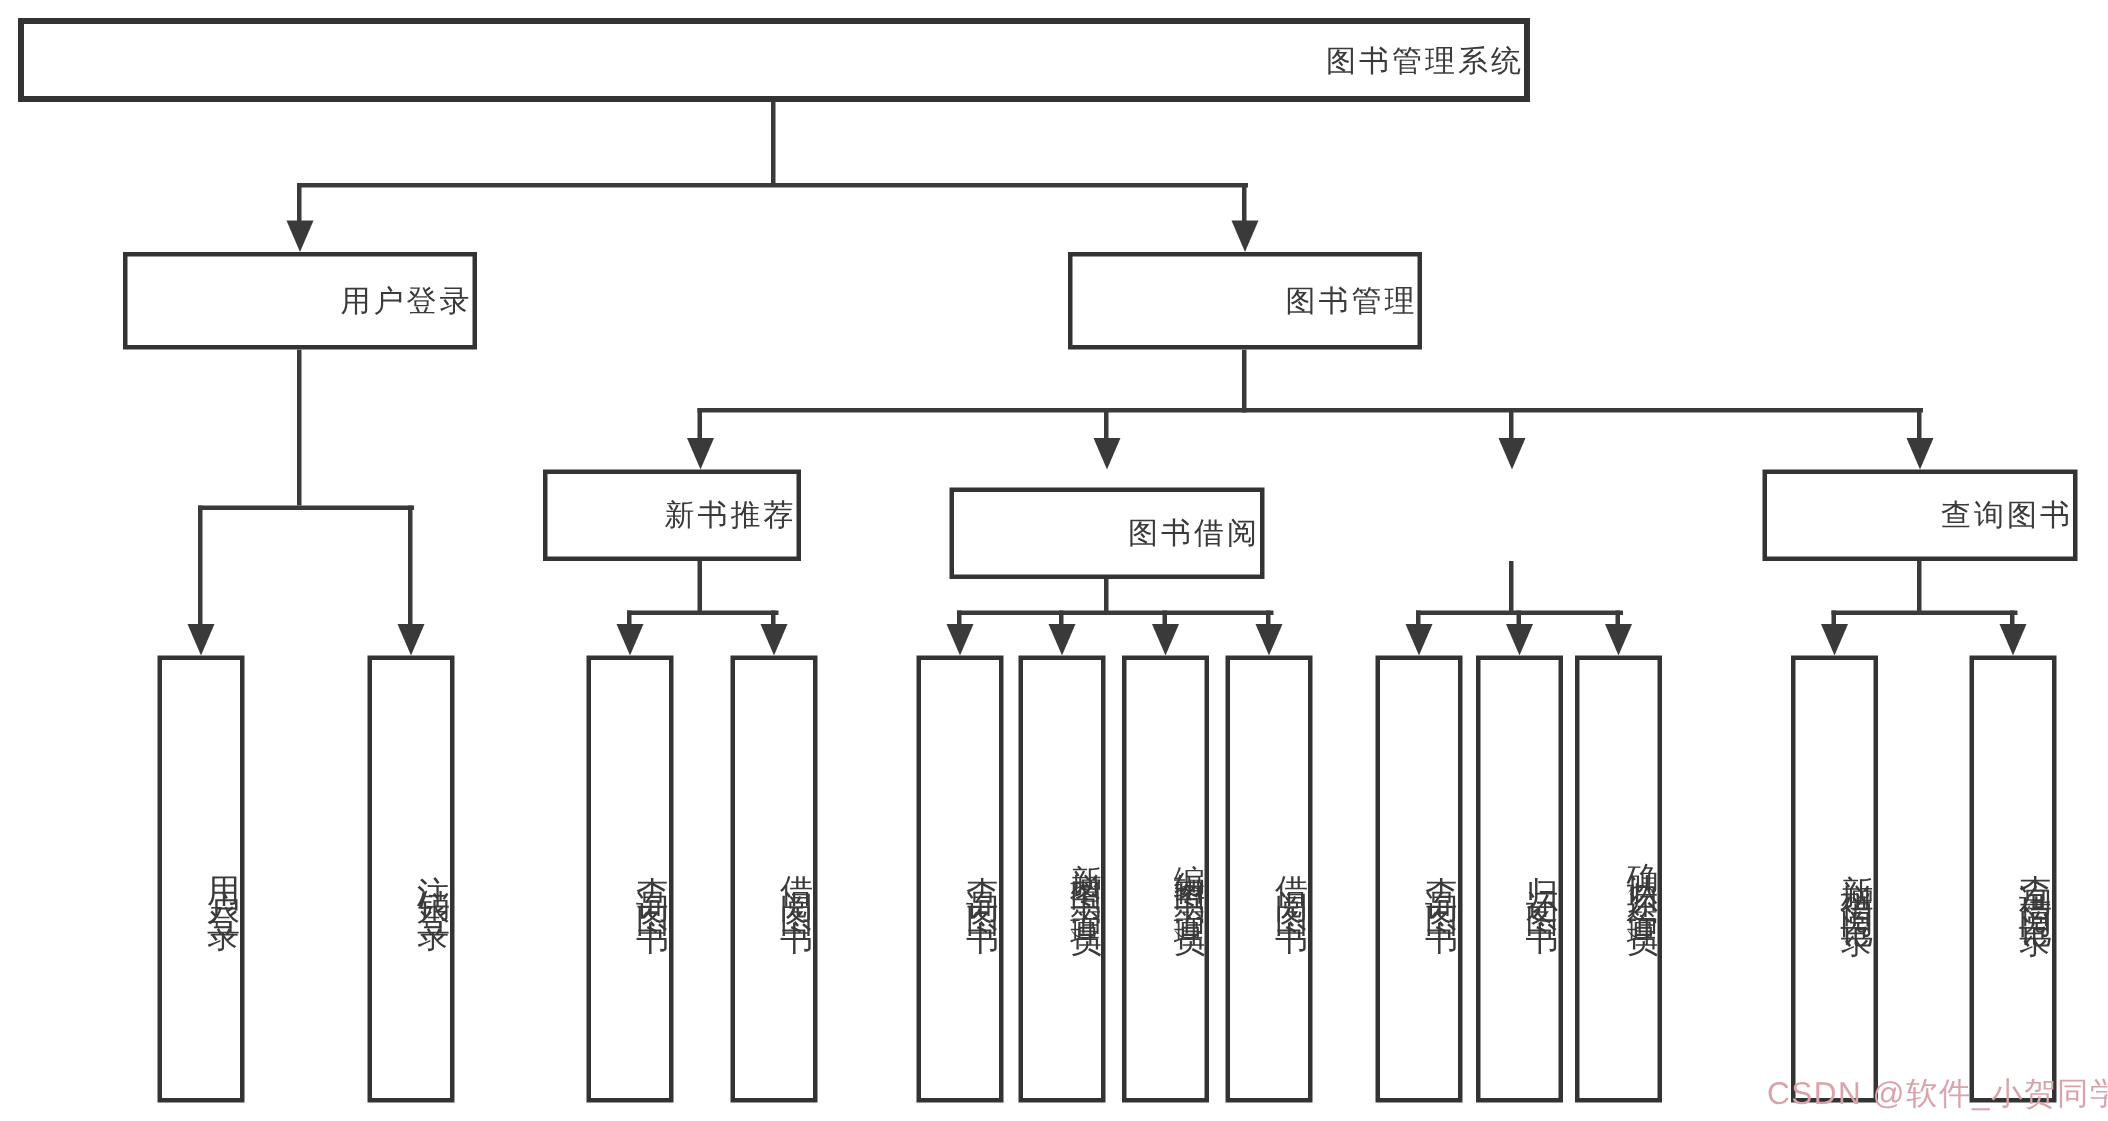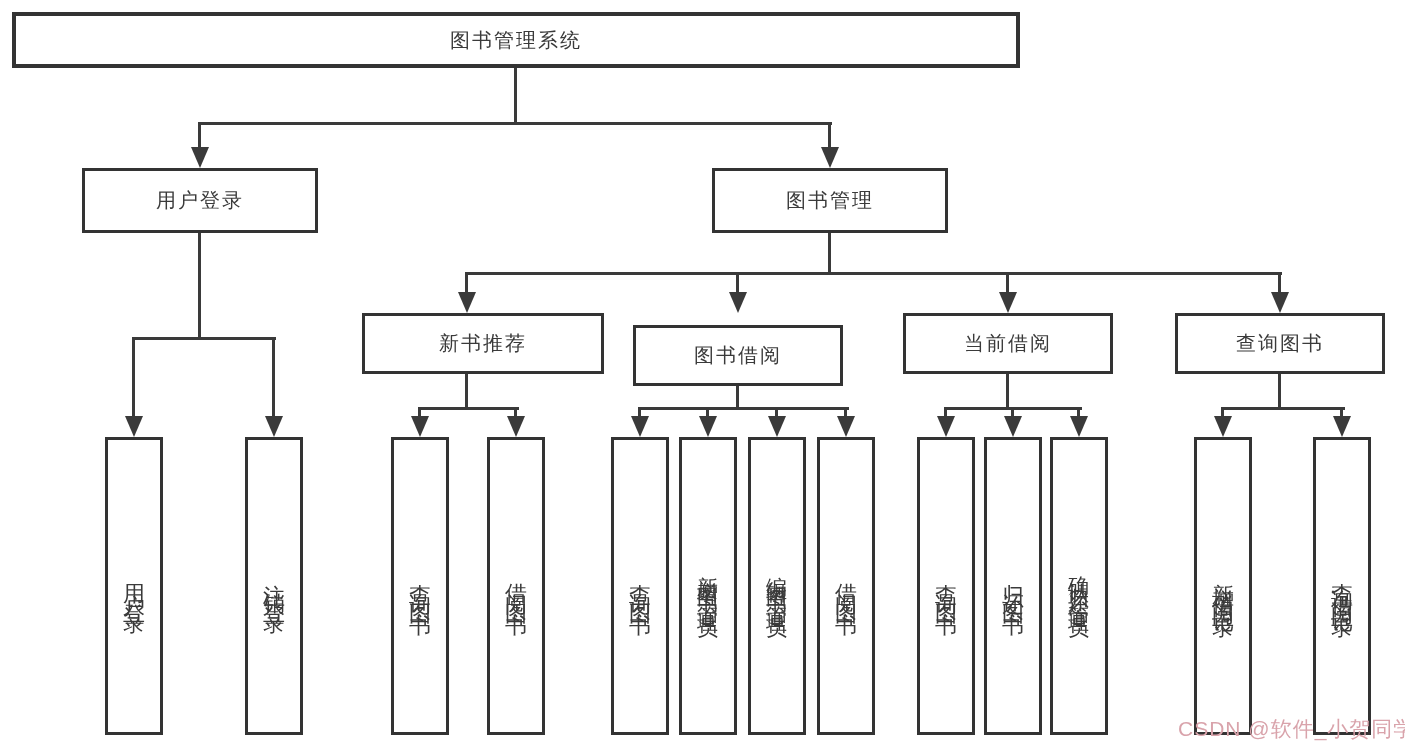--- a/index.html
+++ b/index.html
@@ -2,21 +2,21 @@
 <html><head>
 <meta charset="utf-8">
 <style>
   html,body{margin:0;padding:0;background:#ffffff;}
   .canvas{
     position:relative;width:1405px;height:747px;background:#ffffff;overflow:hidden;
     font-family:"Liberation Sans","DejaVu Sans",sans-serif;color:#3a3a3a;
   }
   .box{
     position:absolute;box-sizing:border-box;border:3px solid #333333;background:#ffffff;
-    display:flex;align-items:center;justify-content:center;
+    display:flex;align-items:center;justify-content:flex-end;
     font-size:20px;letter-spacing:2px;color:#3a3a3a;z-index:2;
   }
   .root{border-width:4px;}
   .leaf span{
     writing-mode:vertical-rl;text-orientation:mixed;
     font-size:22px;letter-spacing:10px;line-height:1;
   }
   .leaf.med span{font-size:22px;letter-spacing:7px;}
   .leaf.long span{font-size:21px;letter-spacing:6px;}
   .vl,.hl{position:absolute;background:#3a3a3a;z-index:1;}
@@ -70,28 +70,25 @@
   <div class="hl" style="left:465px;top:272px;width:817px"></div>
   <div class="vl" style="left:465px;top:272px;height:23px"></div>
   <div class="ar" style="left:458px;top:292px"></div>
   <div class="vl" style="left:736px;top:272px;height:23px"></div>
   <div class="ar" style="left:729px;top:292px"></div>
   <div class="vl" style="left:1006px;top:272px;height:23px"></div>
   <div class="ar" style="left:999px;top:292px"></div>
   <div class="vl" style="left:1278px;top:272px;height:23px"></div>
   <div class="ar" style="left:1271px;top:292px"></div>
 
-  <div class="box" style="left:362px;top:313px;width:242px;height:61px">
+  <div class="box" style="left:362px;top:313px;width:172px;height:61px">
     <span>新书推荐</span>
   </div>
   <div class="box" style="left:633px;top:325px;width:210px;height:61px">
     <span>图书借阅</span>
-  </div>
-  <div class="box" style="left:903px;top:313px;width:210px;height:61px">
-    <span>当前借阅</span>
   </div>
   <div class="box" style="left:1175px;top:313px;width:210px;height:61px">
     <span>查询图书</span>
   </div>
 
   <div class="vl" style="left:465px;top:374px;height:34px"></div>
   <div class="hl" style="left:418px;top:407px;width:101px"></div>
   <div class="vl" style="left:418px;top:407px;height:11px"></div>
   <div class="ar" style="left:411px;top:416px"></div>
   <div class="vl" style="left:514px;top:407px;height:11px"></div>

